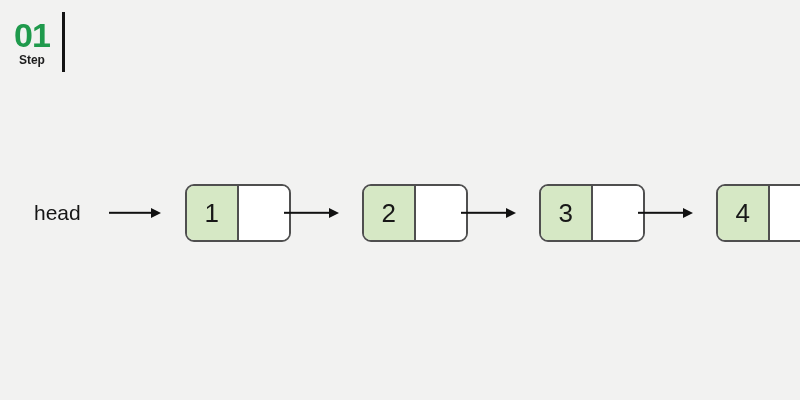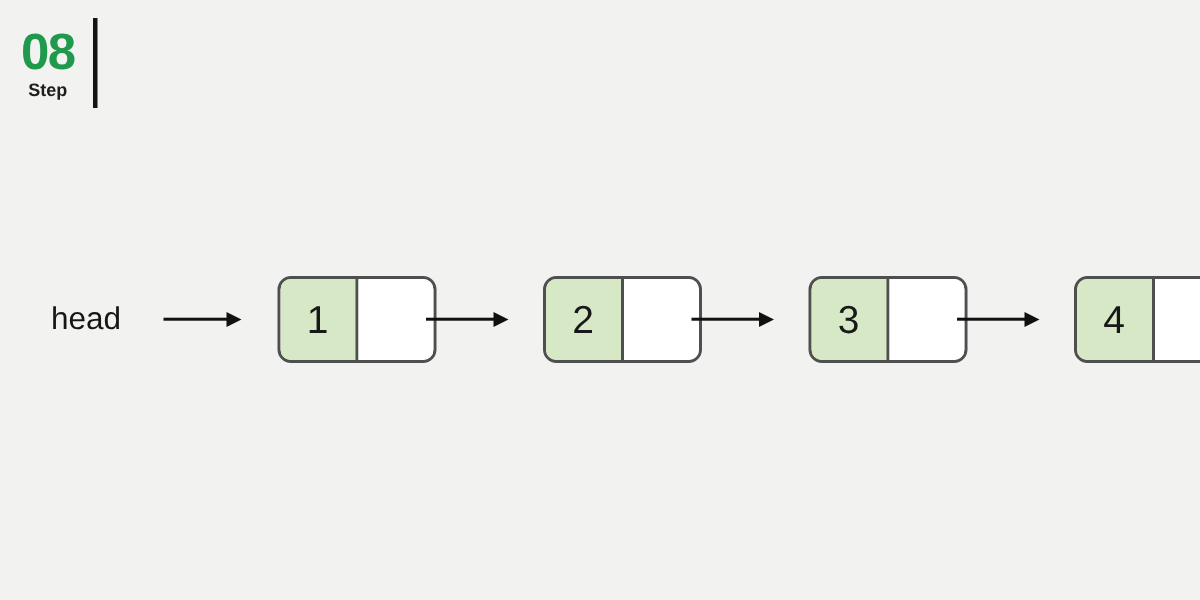--- a/index.html
+++ b/index.html
@@ -80,21 +80,21 @@
     display: flex; align-items: center; justify-content: center;
     font-size: 26px; color: #181818;
   }
   .cell-pointer { flex: 1; background: #ffffff; }
 </style>
 </head>
 <body>
 
 <div class="header">
   <div class="step-badge">
-    <div class="step-number">08</div>
+    <div class="step-number">01</div>
     <div class="step-label">Step</div>
   </div>
   <div class="vline"></div>
 </div>
 
 <div class="diagram">
   <span class="side-label head-label">head</span>
 
   <div class="arrow arrow-head"></div>
 

